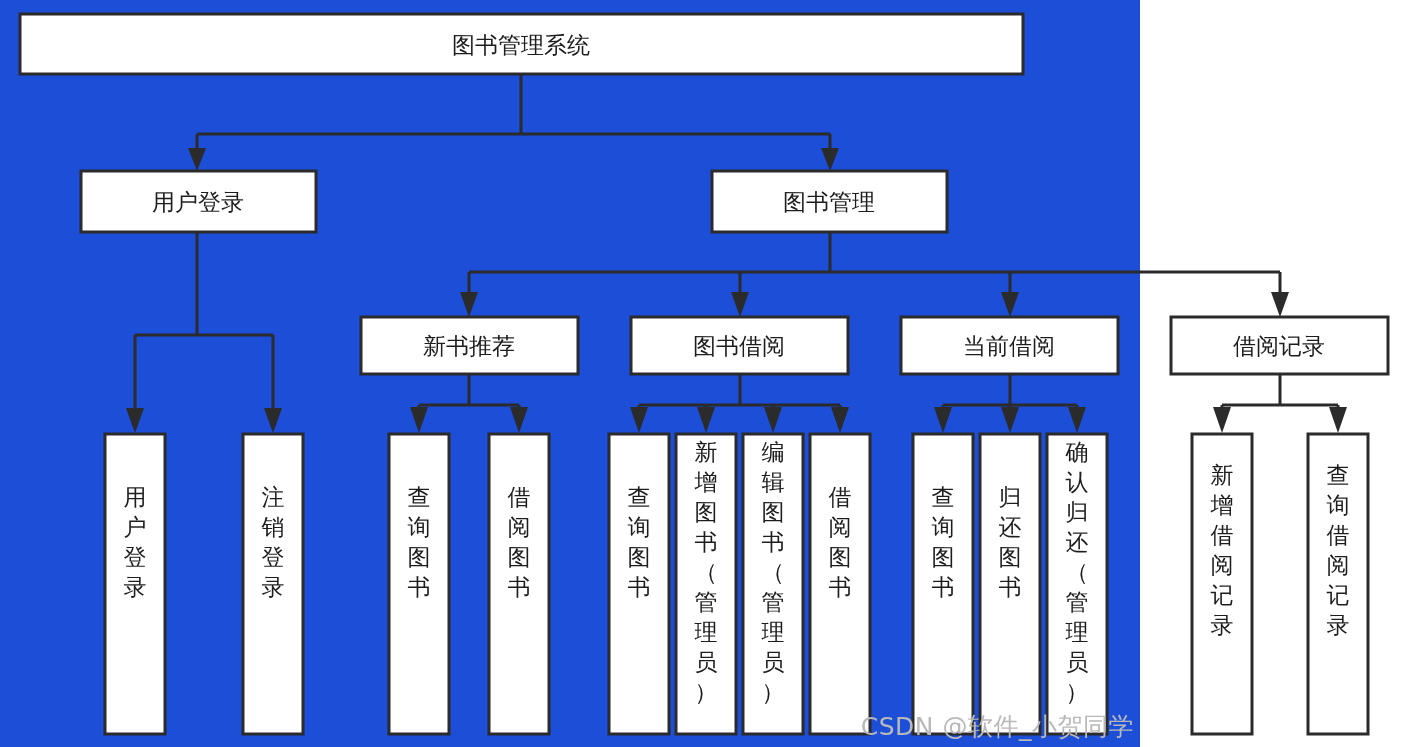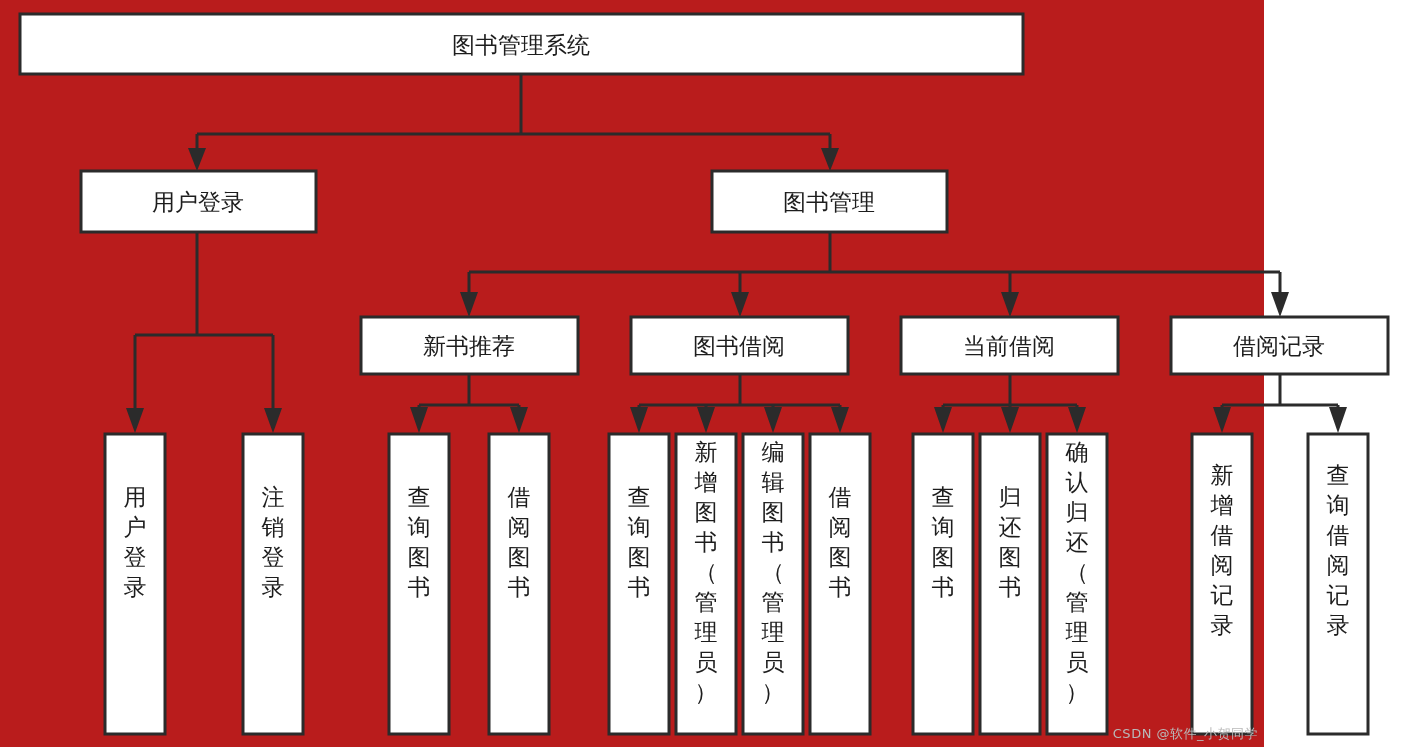--- a/index.html
+++ b/index.html
@@ -8,23 +8,23 @@
     background: #ffffff;
   }
   body {
     width: 1405px;
     height: 747px;
     font-family: "DejaVu Sans", "Liberation Sans", sans-serif;
     overflow: hidden;
   }
   #diagram-root {
     position: relative;
-    width: 1264px;
+    width: 1140px;
     height: 747px;
-    background: #b91c1c;
+    background: #1d4ed8;
   }
   svg#flowchart {
     display: block;
     width: 1405px;
     height: 747px;
   }
   .node-box {
     fill: #ffffff;
     stroke: #2b2b2b;
     stroke-width: 3;
@@ -49,21 +49,21 @@
   }
   .arrow-head {
     fill: #2b2b2b;
     stroke: none;
   }
   .watermark {
     position: absolute;
     right: 6px;
     bottom: 4px;
     font-family: "DejaVu Sans", "Liberation Sans", sans-serif;
-    font-size: 13px;
+    font-size: 25px;
     color: #b9b9b9;
     letter-spacing: 0.5px;
     white-space: nowrap;
     user-select: none;
   }
 </style>
 </head>
 <body>
 
 <div id="diagram-root">

